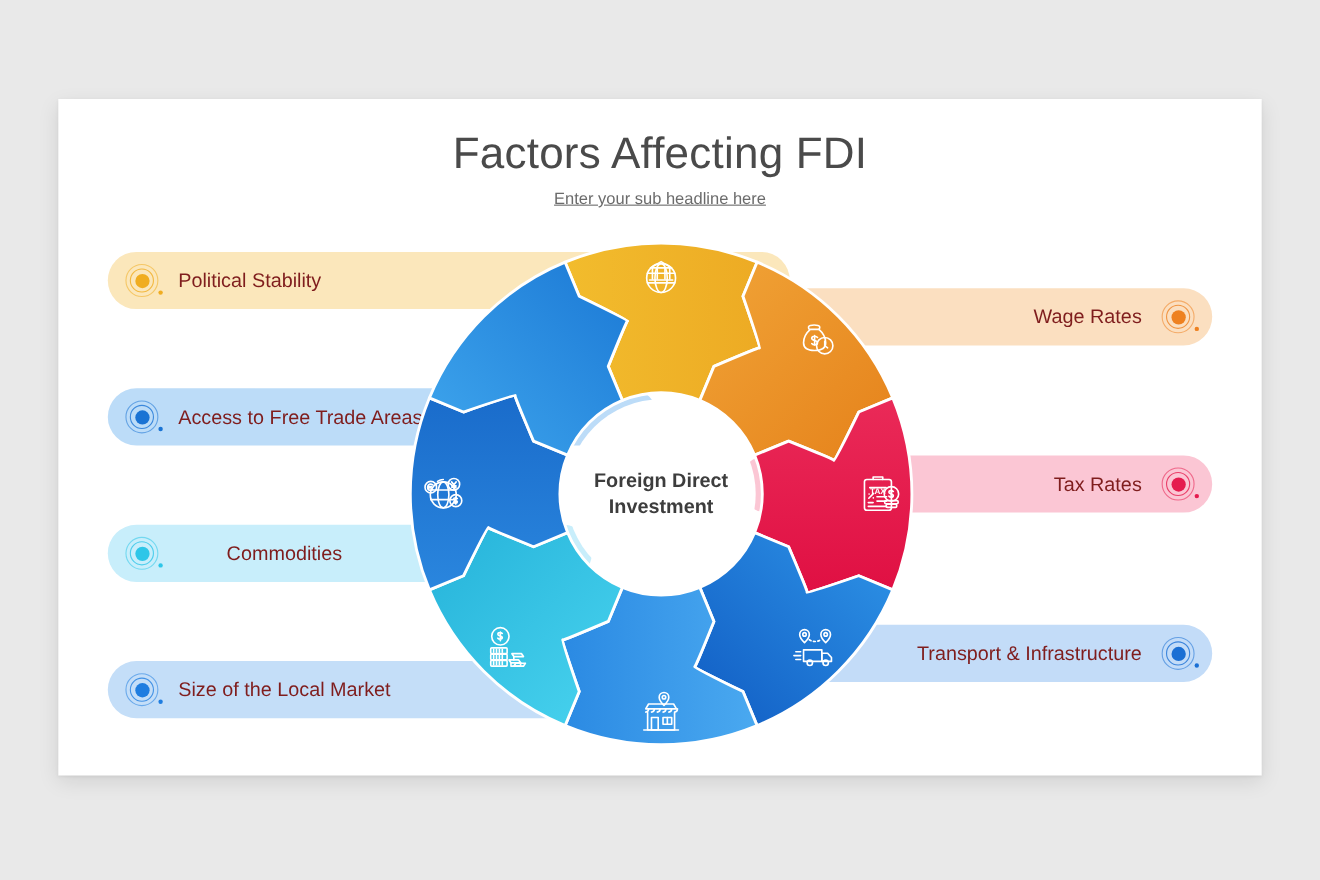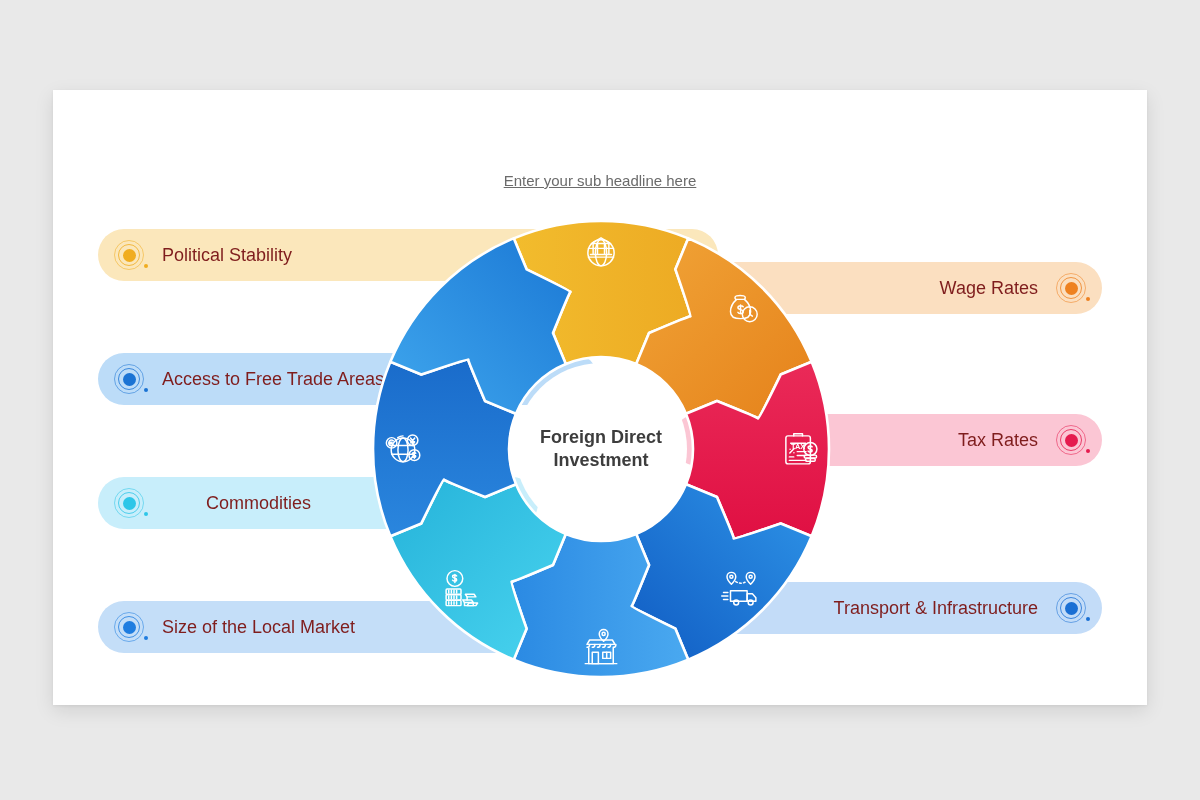--- a/index.html
+++ b/index.html
@@ -108,20 +108,21 @@
     white-space: pre-line;
   }
 </style>
 </head>
 <body>
 
 <div id="root">
 
   <div class="slide-card">
 
+    <div class="page-title">Factors Affecting FDI</div>
     <div class="page-subtitle">Enter your sub headline here</div>
 
     <div id="pill-host">
         <div class="pill left" style="top: 139px; width: 620px; background: rgb(251, 231, 187);">
           <div class="marker" style="color: rgb(240, 173, 32);">
             <span class="ring-outer"></span>
             <span class="ring-mid"></span>
             <span class="dot"></span>
             <span class="tick"></span>
           </div>
@@ -165,21 +166,21 @@
         </div>
         <div class="pill right" style="top: 324px; width: 430px; background: rgb(251, 198, 212);">
           <div class="pill-label">Tax Rates</div>
           <div class="marker" style="color: rgb(229, 27, 78);">
             <span class="ring-outer"></span>
             <span class="ring-mid"></span>
             <span class="dot"></span>
             <span class="tick"></span>
           </div>
         </div>
-        <div class="pill right" style="top: 492px; width: 500px; background: rgb(195, 220, 248);">
+        <div class="pill right" style="top: 478px; width: 500px; background: rgb(195, 220, 248);">
           <div class="pill-label">Transport &amp; Infrastructure</div>
           <div class="marker" style="color: rgb(26, 111, 212);">
             <span class="ring-outer"></span>
             <span class="ring-mid"></span>
             <span class="dot"></span>
             <span class="tick"></span>
           </div>
         </div>
       </div>
 

